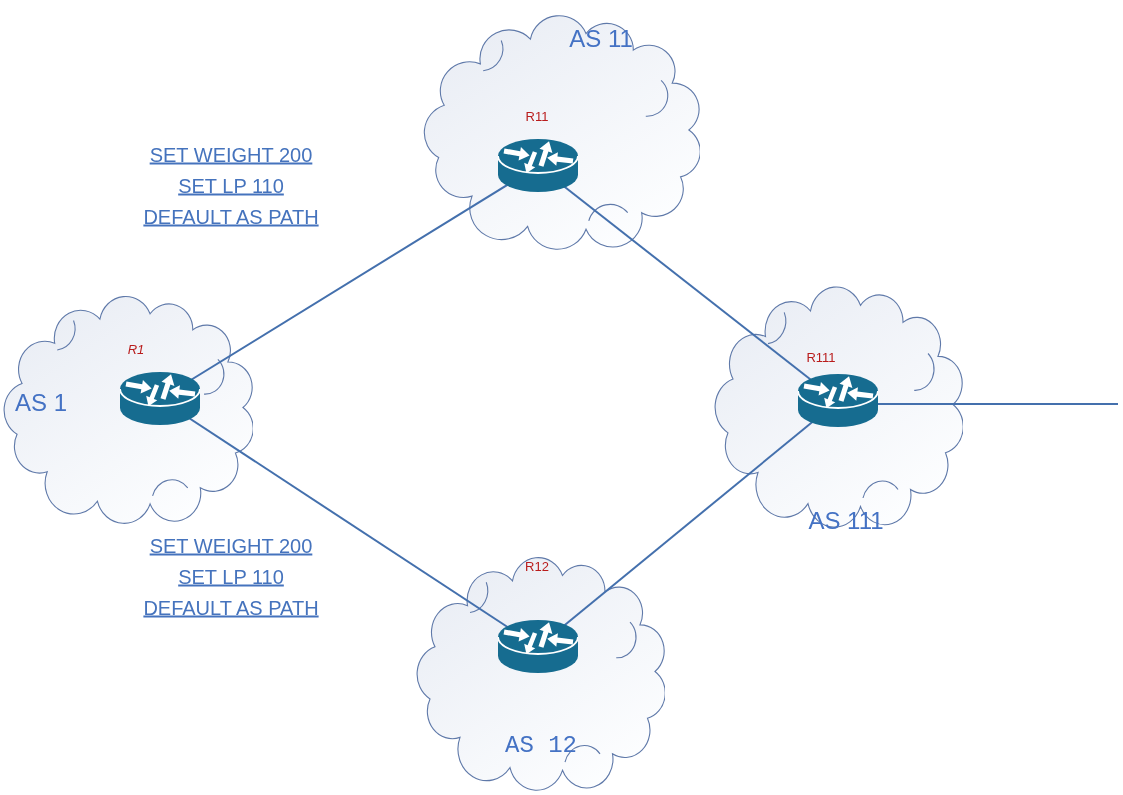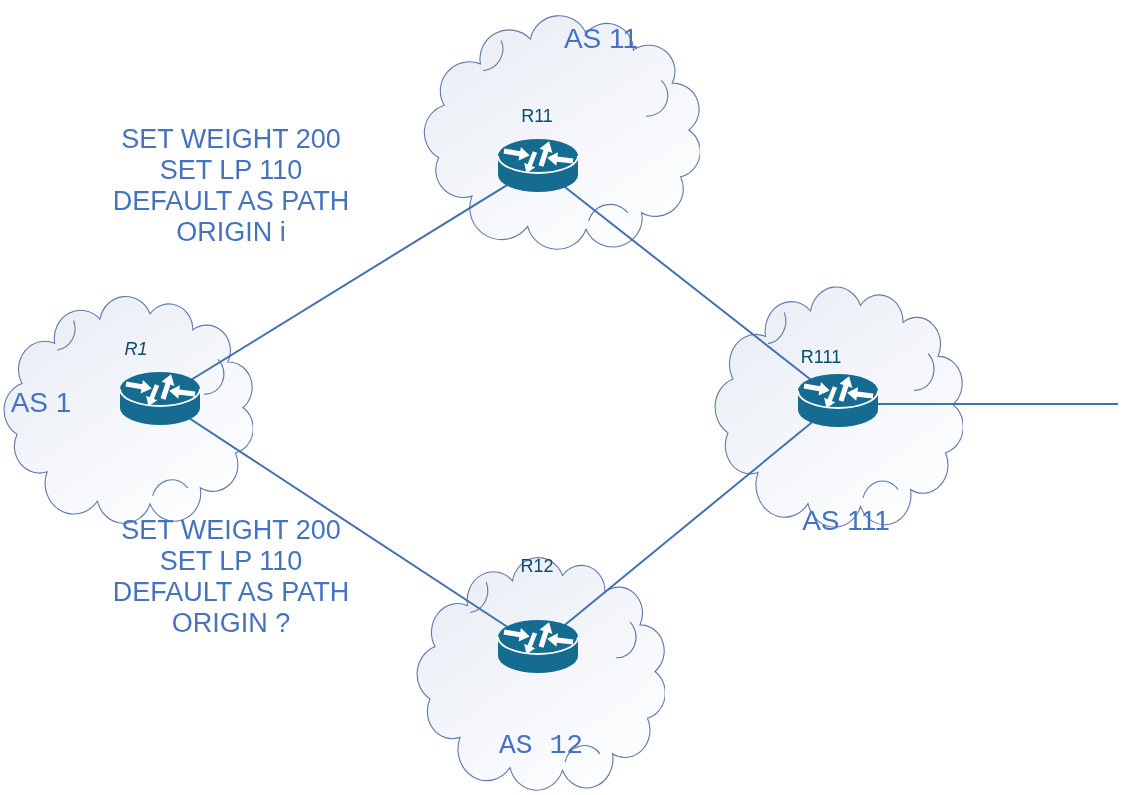--- a/index.html
+++ b/index.html
@@ -5,27 +5,27 @@
   html,body{margin:0;padding:0;background:#fff;}
   .stage{
     position:relative;width:1123px;height:795px;background:#ffffff;
     font-family:"Liberation Sans", sans-serif;overflow:hidden;
   }
   .stage svg{position:absolute;left:0;top:0;}
   .lbl{
     position:absolute;transform:translate(-50%,-50%);
     color:#4472C4;white-space:nowrap;line-height:1;
   }
-  .as-lbl{font-size:28px;}
-  .r-lbl{font-size:18px;color:#0c4a6e;}
+  .as-lbl{font-size:24px;}
+  .r-lbl{font-size:13px;color:#b91c1c;}
   .prefix-lbl{font-size:26px;}
   .policy{
     position:absolute;transform:translate(-50%,-50%);
-    color:#4573BD;font-size:27px;line-height:31px;
-    text-align:center;white-space:nowrap;
+    color:#4573BD;font-size:20px;line-height:31px;
+    text-align:center;white-space:nowrap;text-decoration:underline;
   }
 </style>
 </head>
 <body>
 
 <div class="stage">
 
   <svg width="1123" height="795" viewBox="0 0 1123 795">
     <defs>
       <linearGradient id="cloudFill" x1="0" y1="0" x2="0.75" y2="1">
@@ -88,23 +88,21 @@
   <div class="lbl r-lbl" style="left:136px;top:349px;font-style:italic;">R1</div>
   <div class="lbl r-lbl" style="left:537px;top:116px;">R11</div>
   <div class="lbl r-lbl" style="left:821px;top:357px;text-align:right;">R111</div>
   <div class="lbl r-lbl" style="left:537px;top:566px;">R12</div>
 
 
   <div class="policy" style="left:231px;top:186px;">
     <div>SET WEIGHT 200</div>
     <div>SET LP 110</div>
     <div>DEFAULT AS PATH</div>
-    <div>ORIGIN i</div>
   </div>
 
   <div class="policy" style="left:231px;top:577px;">
     <div>SET WEIGHT 200</div>
     <div>SET LP 110</div>
     <div>DEFAULT AS PATH</div>
-    <div>ORIGIN ?</div>
   </div>
 
 </div>
 
 </body></html>

